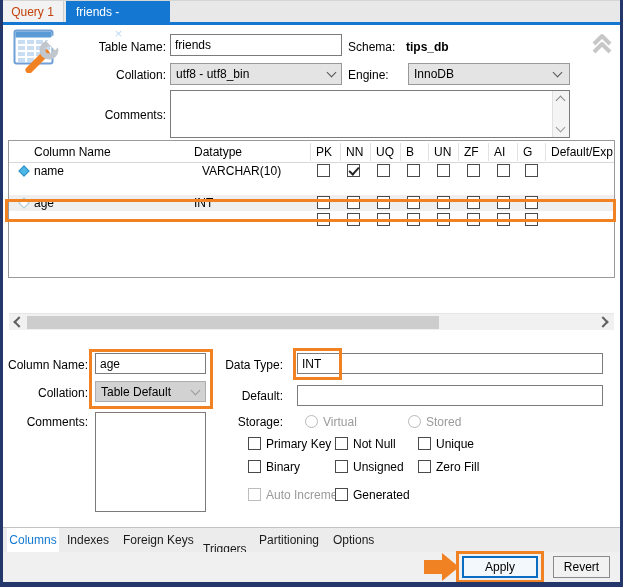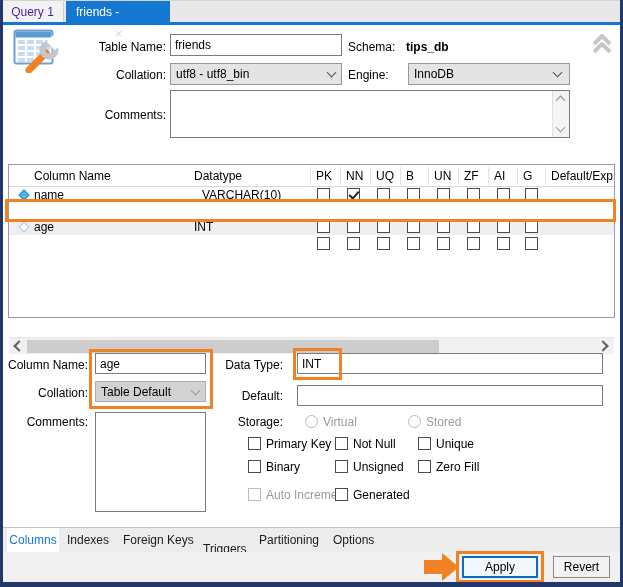--- a/index.html
+++ b/index.html
@@ -8,21 +8,21 @@
   .win { position:relative; width:623px; height:587px; background:#fff; overflow:hidden; }
   .abs { position:absolute; }
   .edge { background:#24376B; z-index:50; }
   .label { font-size:12px; color:#000; white-space:nowrap; }
   .rlabel { text-align:right; }
   .dim { color:#9a9a9a; }
 
   
   .tabbar { left:0; top:0; width:623px; height:22px; background:#e8e8e8; border-top:1px solid #d5d5d5; }
   .tab { position:absolute; top:0; height:22px; font-size:12px; line-height:22px; padding:0 10px; }
-  .tab.inactive { background:#f2f2f2; color:#4c1d95; border-right:1px solid #cfcfcf; }
+  .tab.inactive { background:#f2f2f2; color:#c2410c; border-right:1px solid #cfcfcf; }
   .tab.active { background:#1478d2; color:#fff; }
   .tab .close { color:#bcd9f2; margin-left:10px; font-size:13px; }
   .bluestripe { left:0; top:22px; width:623px; height:3px; background:#1478d2; }
 
   .field { border:1px solid #7b7b7b; background:#fff; font-size:12px; color:#000;
            padding:2px 4px; line-height:16px; overflow:hidden; white-space:nowrap; }
   .combo { border:1px solid #999; background:#e4e4e4; font-size:12px; color:#000;
            padding:2px 20px 2px 5px; line-height:16px; white-space:nowrap; overflow:hidden; }
   .combo.disabled { background:#d2d2d2; color:#000000; border-color:#adadad; }
   .chev { position:absolute; width:7px; height:7px; border-right:1px solid #555; border-bottom:1px solid #555;
@@ -132,21 +132,21 @@
   <div class="abs combo" style="left:408px;top:63px;width:162px;height:22px;">InnoDB</div>
   <span class="chev" style="left:554px;top:69px;"></span>
 
   <div class="abs label rlabel" style="left:0;top:108px;width:166px;">Comments:</div>
   <div class="abs field" style="left:170px;top:90px;width:400px;height:48px;padding:0;"></div>
   <div class="scrollstrip" style="left:552px;top:91px;width:17px;height:46px;">
     <span class="chevup" style="left:4px;top:6px;"></span>
     <span class="chev dim2" style="left:4px;top:33px;"></span>
   </div>
 
-  <div class="abs grid" style="left:8px;top:164px;width:607px;height:154px;">
+  <div class="abs grid" style="left:8px;top:140px;width:607px;height:138px;">
 
     <div class="abs" style="left:0;top:0;width:605px;height:22px;border-bottom:1px solid #d8d8d8;">
       <div class="abs ghead" style="left:25px;top:4px;">Column Name</div>
       <div class="abs ghead" style="left:185px;top:4px;">Datatype</div>
       <div class="abs ghead" style="left:307px;top:4px;">PK</div>
       <div class="abs ghead" style="left:337px;top:4px;">NN</div>
       <div class="abs ghead" style="left:367px;top:4px;">UQ</div>
       <div class="abs ghead" style="left:397px;top:4px;">B</div>
       <div class="abs ghead" style="left:425px;top:4px;">UN</div>
       <div class="abs ghead" style="left:455px;top:4px;">ZF</div>

